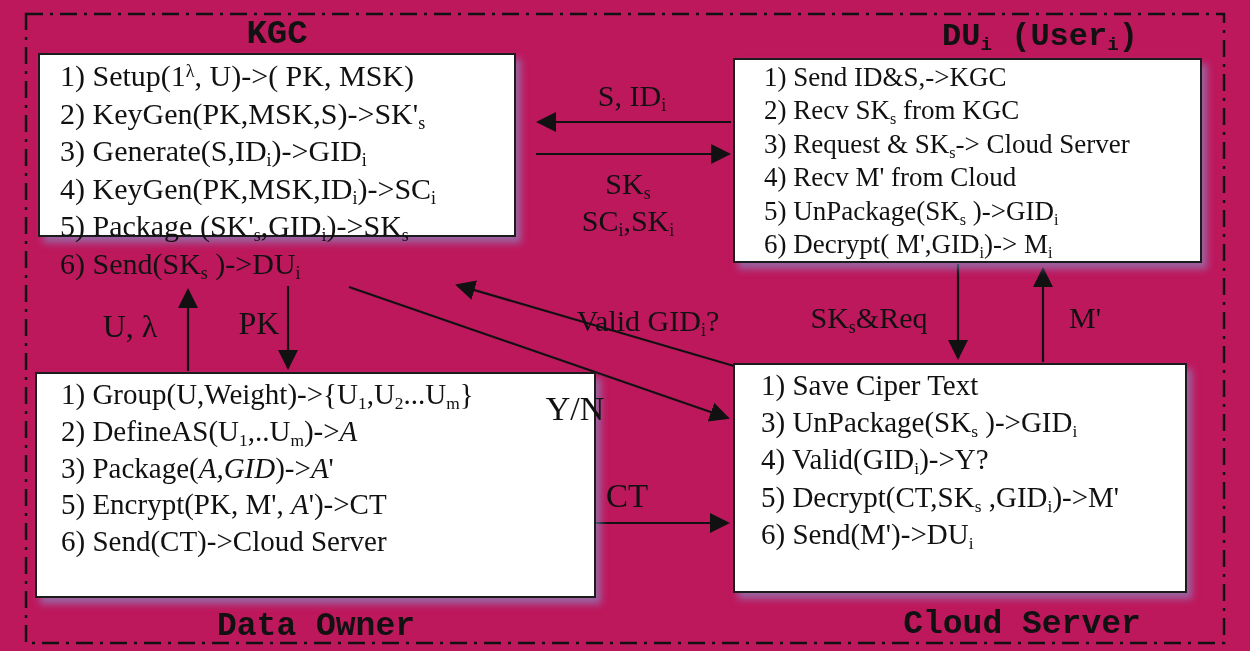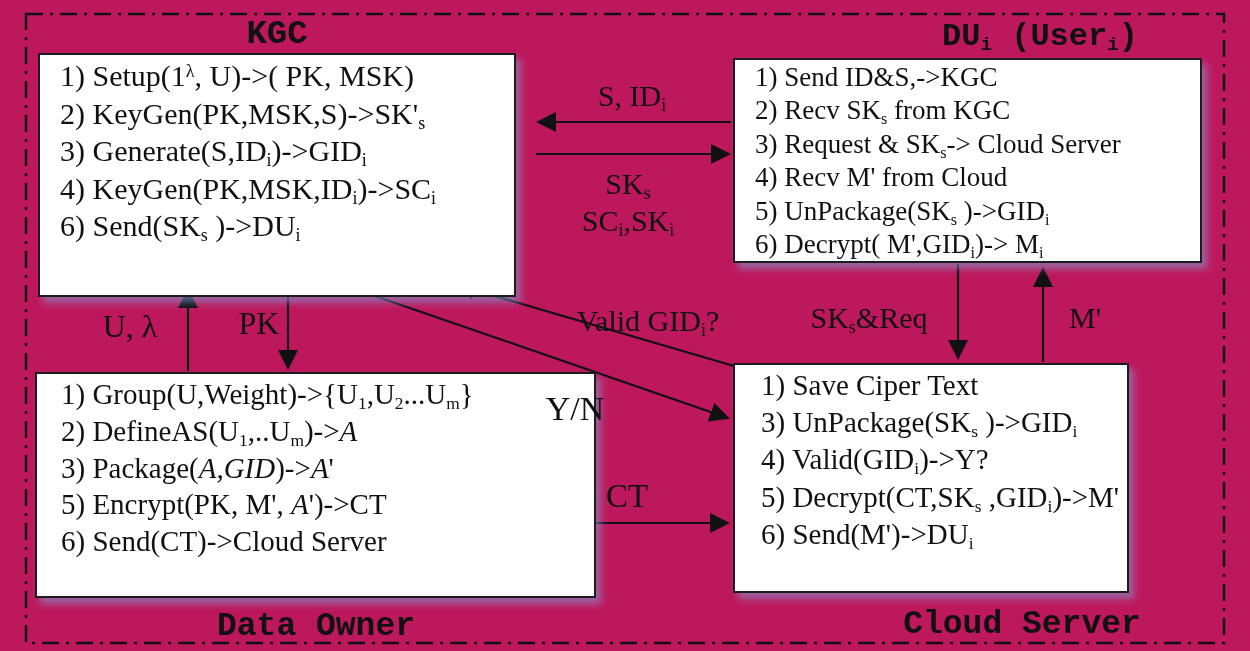--- a/index.html
+++ b/index.html
@@ -8,27 +8,27 @@
     color:#111;font-family:"Liberation Serif",serif;overflow:hidden;
   }
   svg.overlay{position:absolute;left:0;top:0;width:1250px;height:651px;}
   .box{
     position:absolute;box-sizing:border-box;background:#ffffff;
     border:2px solid #1c1c1c;
     box-shadow:5px 6px 7px rgba(125,160,215,.55);
     white-space:nowrap;z-index:2;
   }
   .ln{white-space:nowrap;}
-  .kgc{left:38px;top:53px;width:478px;height:244px;font-size:30px;padding:2px 12px 0 20px;}
+  .kgc{left:38px;top:53px;width:478px;height:184px;font-size:30px;padding:2px 12px 0 20px;}
   .kgc .ln{line-height:37.5px;height:37.5px;}
-  .du{left:733px;top:58px;width:469px;height:205px;font-size:27px;padding:1px 0 0 20px;}
+  .du{left:733px;top:58px;width:469px;height:205px;font-size:27px;padding:1px 0 0 29px;}
   .du .ln{line-height:33.4px;height:33.4px;}
   .owner{left:35px;top:372px;width:561px;height:226px;font-size:29px;padding:2px 0 0 24px;}
   .owner .ln{line-height:36.8px;height:36.8px;}
-  .cloud{left:733px;top:363px;width:396px;height:230px;font-size:29px;padding:2px 0 0 26px;}
+  .cloud{left:733px;top:363px;width:454px;height:230px;font-size:29px;padding:2px 0 0 26px;}
   .cloud .ln{line-height:37.2px;height:37.2px;}
   .title{
     position:absolute;transform:translate(-50%,-50%);
     font-family:"Liberation Mono",monospace;font-weight:600;
     white-space:nowrap;z-index:3;
   }
   .kgc-title{left:277px;top:34px;font-size:34px;}
   .du-title{left:1040px;top:36px;font-size:32px;}
   .owner-title{left:316px;top:626px;font-size:33px;}
   .cloud-title{left:1022px;top:624px;font-size:33px;}
@@ -78,20 +78,21 @@
   <div class="title kgc-title">KGC</div>
   <div class="title du-title">DU<sub>i</sub> (User<sub>i</sub>)</div>
   <div class="title owner-title">Data Owner</div>
   <div class="title cloud-title">Cloud Server</div>
 
   <div class="box kgc">
     <div class="ln">1) Setup(1<sup>λ</sup>, U)-&gt;( PK, MSK)</div>
     <div class="ln">2) KeyGen(PK,MSK,S)-&gt;SK'<sub>s</sub></div>
     <div class="ln">3) Generate(S,ID<sub>i</sub>)-&gt;GID<sub>i</sub></div>
     <div class="ln">4) KeyGen(PK,MSK,ID<sub>i</sub>)-&gt;SC<sub>i</sub></div>
+    <div class="ln">5) Package (SK'<sub>s</sub>,GID<sub>i</sub>)-&gt;SK<sub>s</sub></div>
     <div class="ln">6) Send(SK<sub>s</sub> )-&gt;DU<sub>i</sub></div>
   </div>
 
   <div class="box du">
     <div class="ln">1) Send ID&amp;S,-&gt;KGC</div>
     <div class="ln">2) Recv SK<sub>s</sub> from KGC</div>
     <div class="ln">3) Request &amp; SK<sub>s</sub>-&gt; Cloud Server</div>
     <div class="ln">4) Recv  M' from Cloud</div>
     <div class="ln">5)  UnPackage(SK<sub>s</sub> )-&gt;GID<sub>i</sub></div>
     <div class="ln">6)  Decrypt( M',GID<sub>i</sub>)-&gt; M<sub>i</sub></div>

